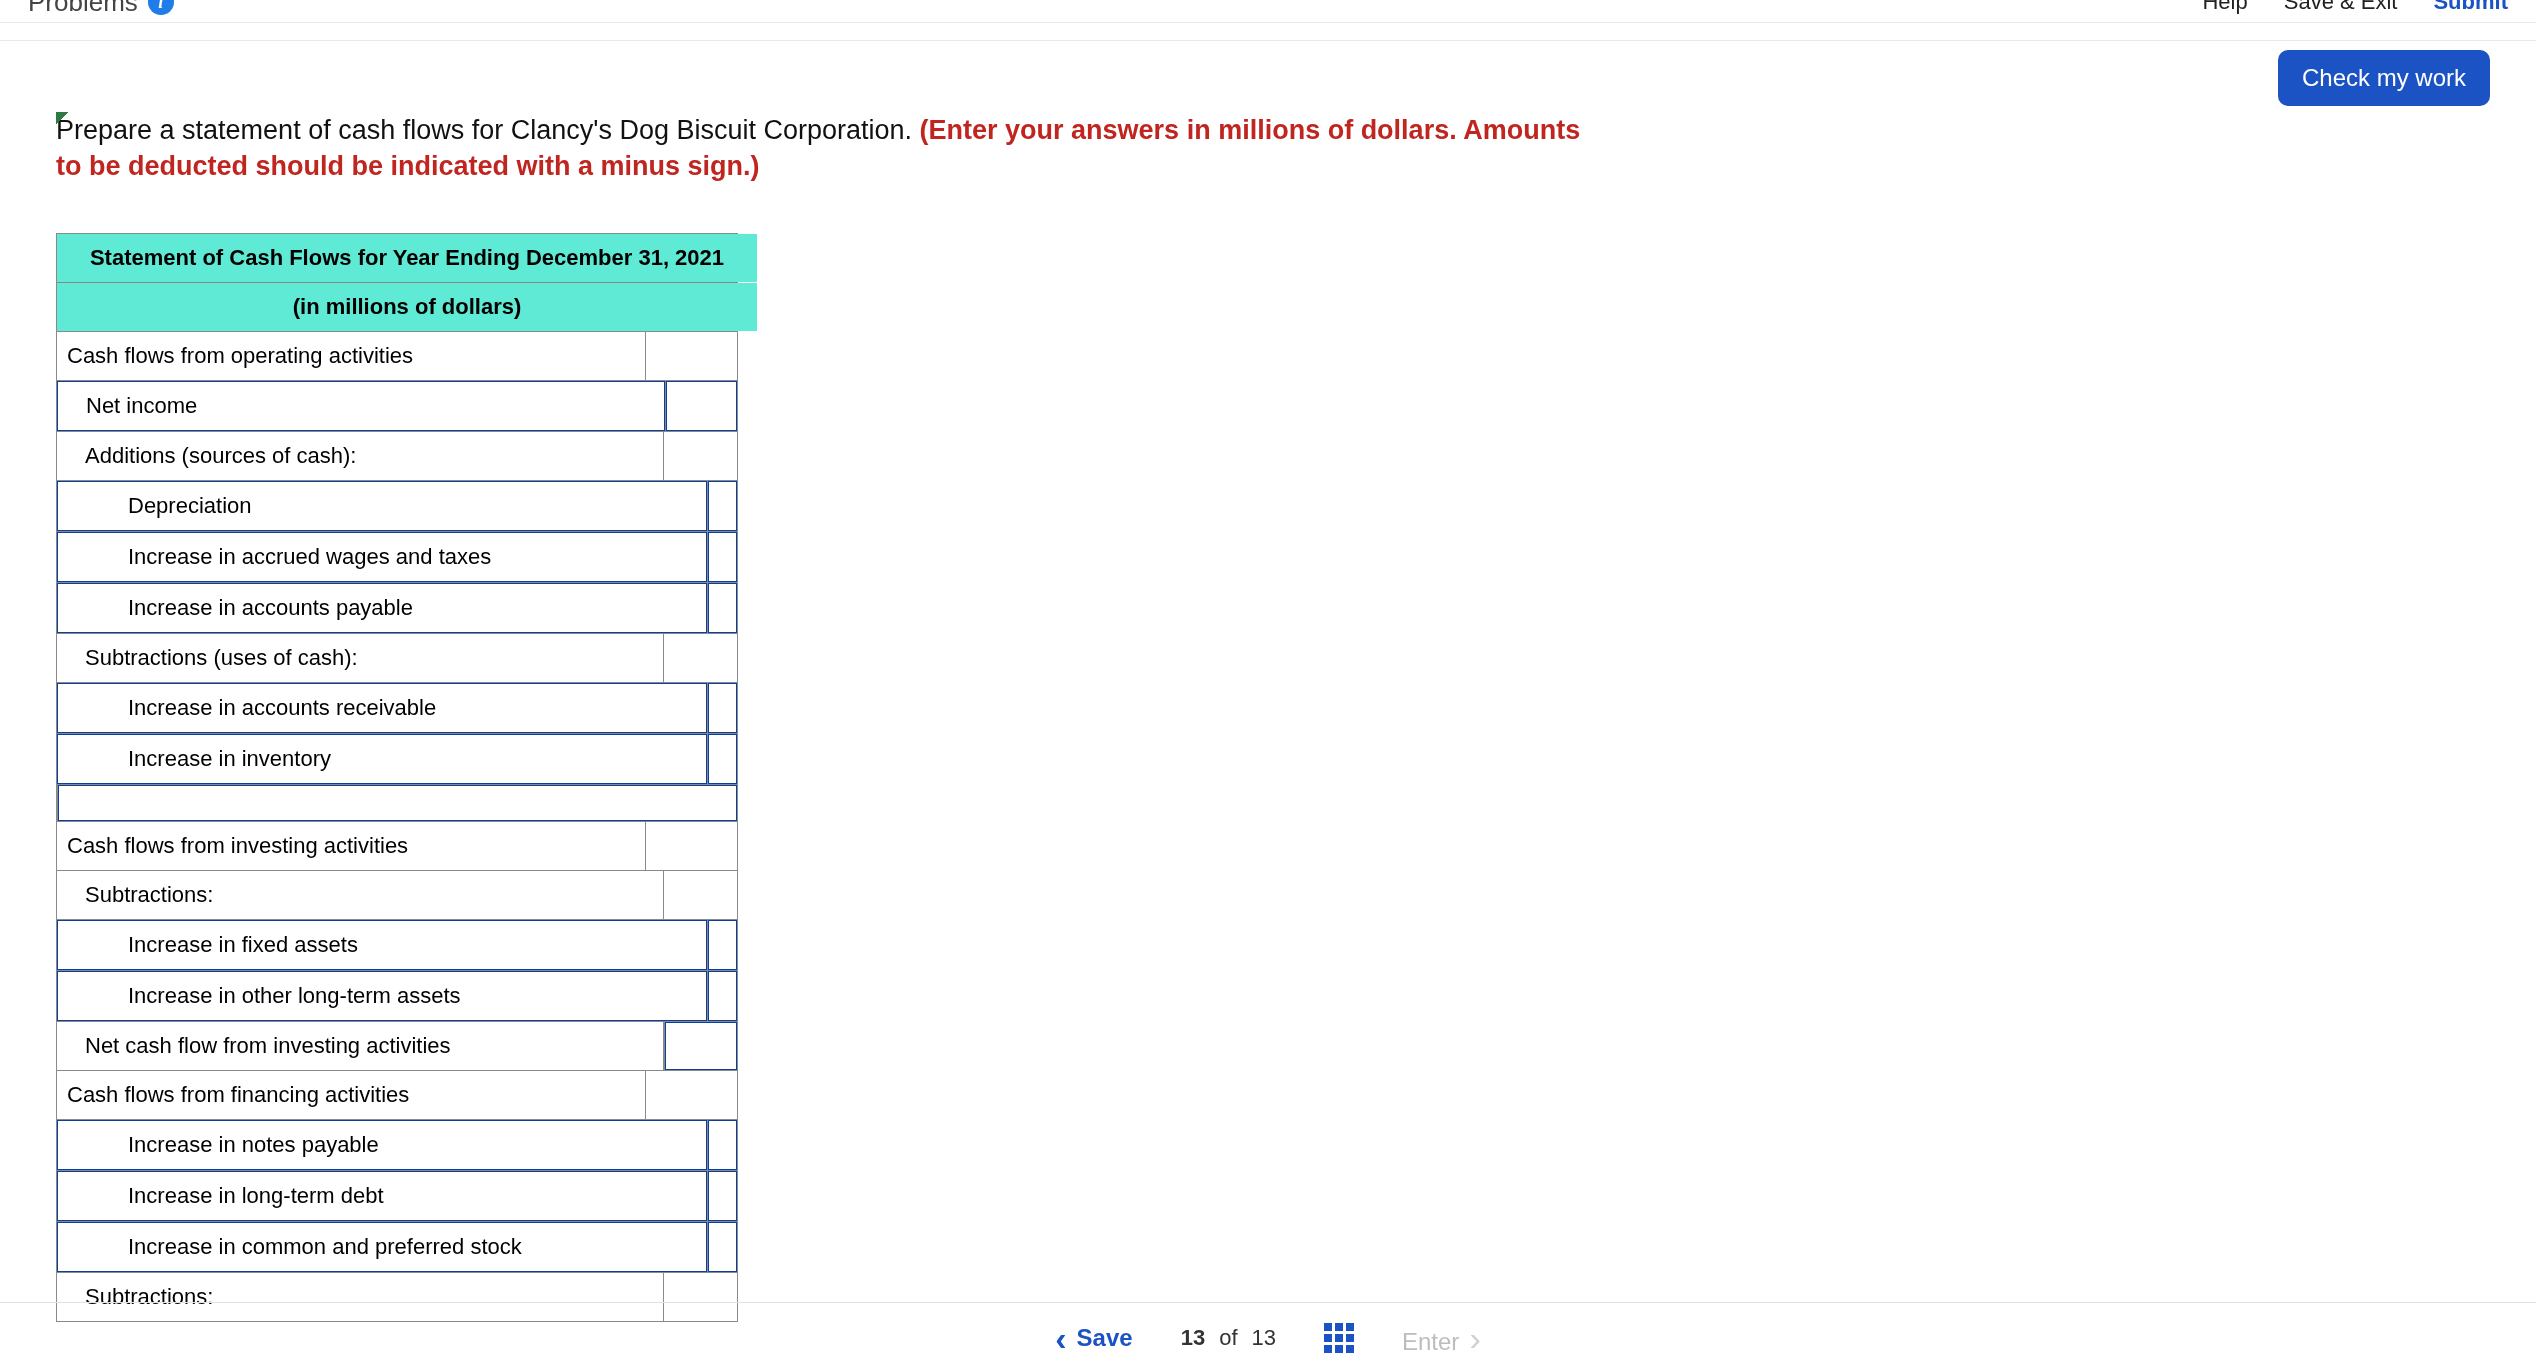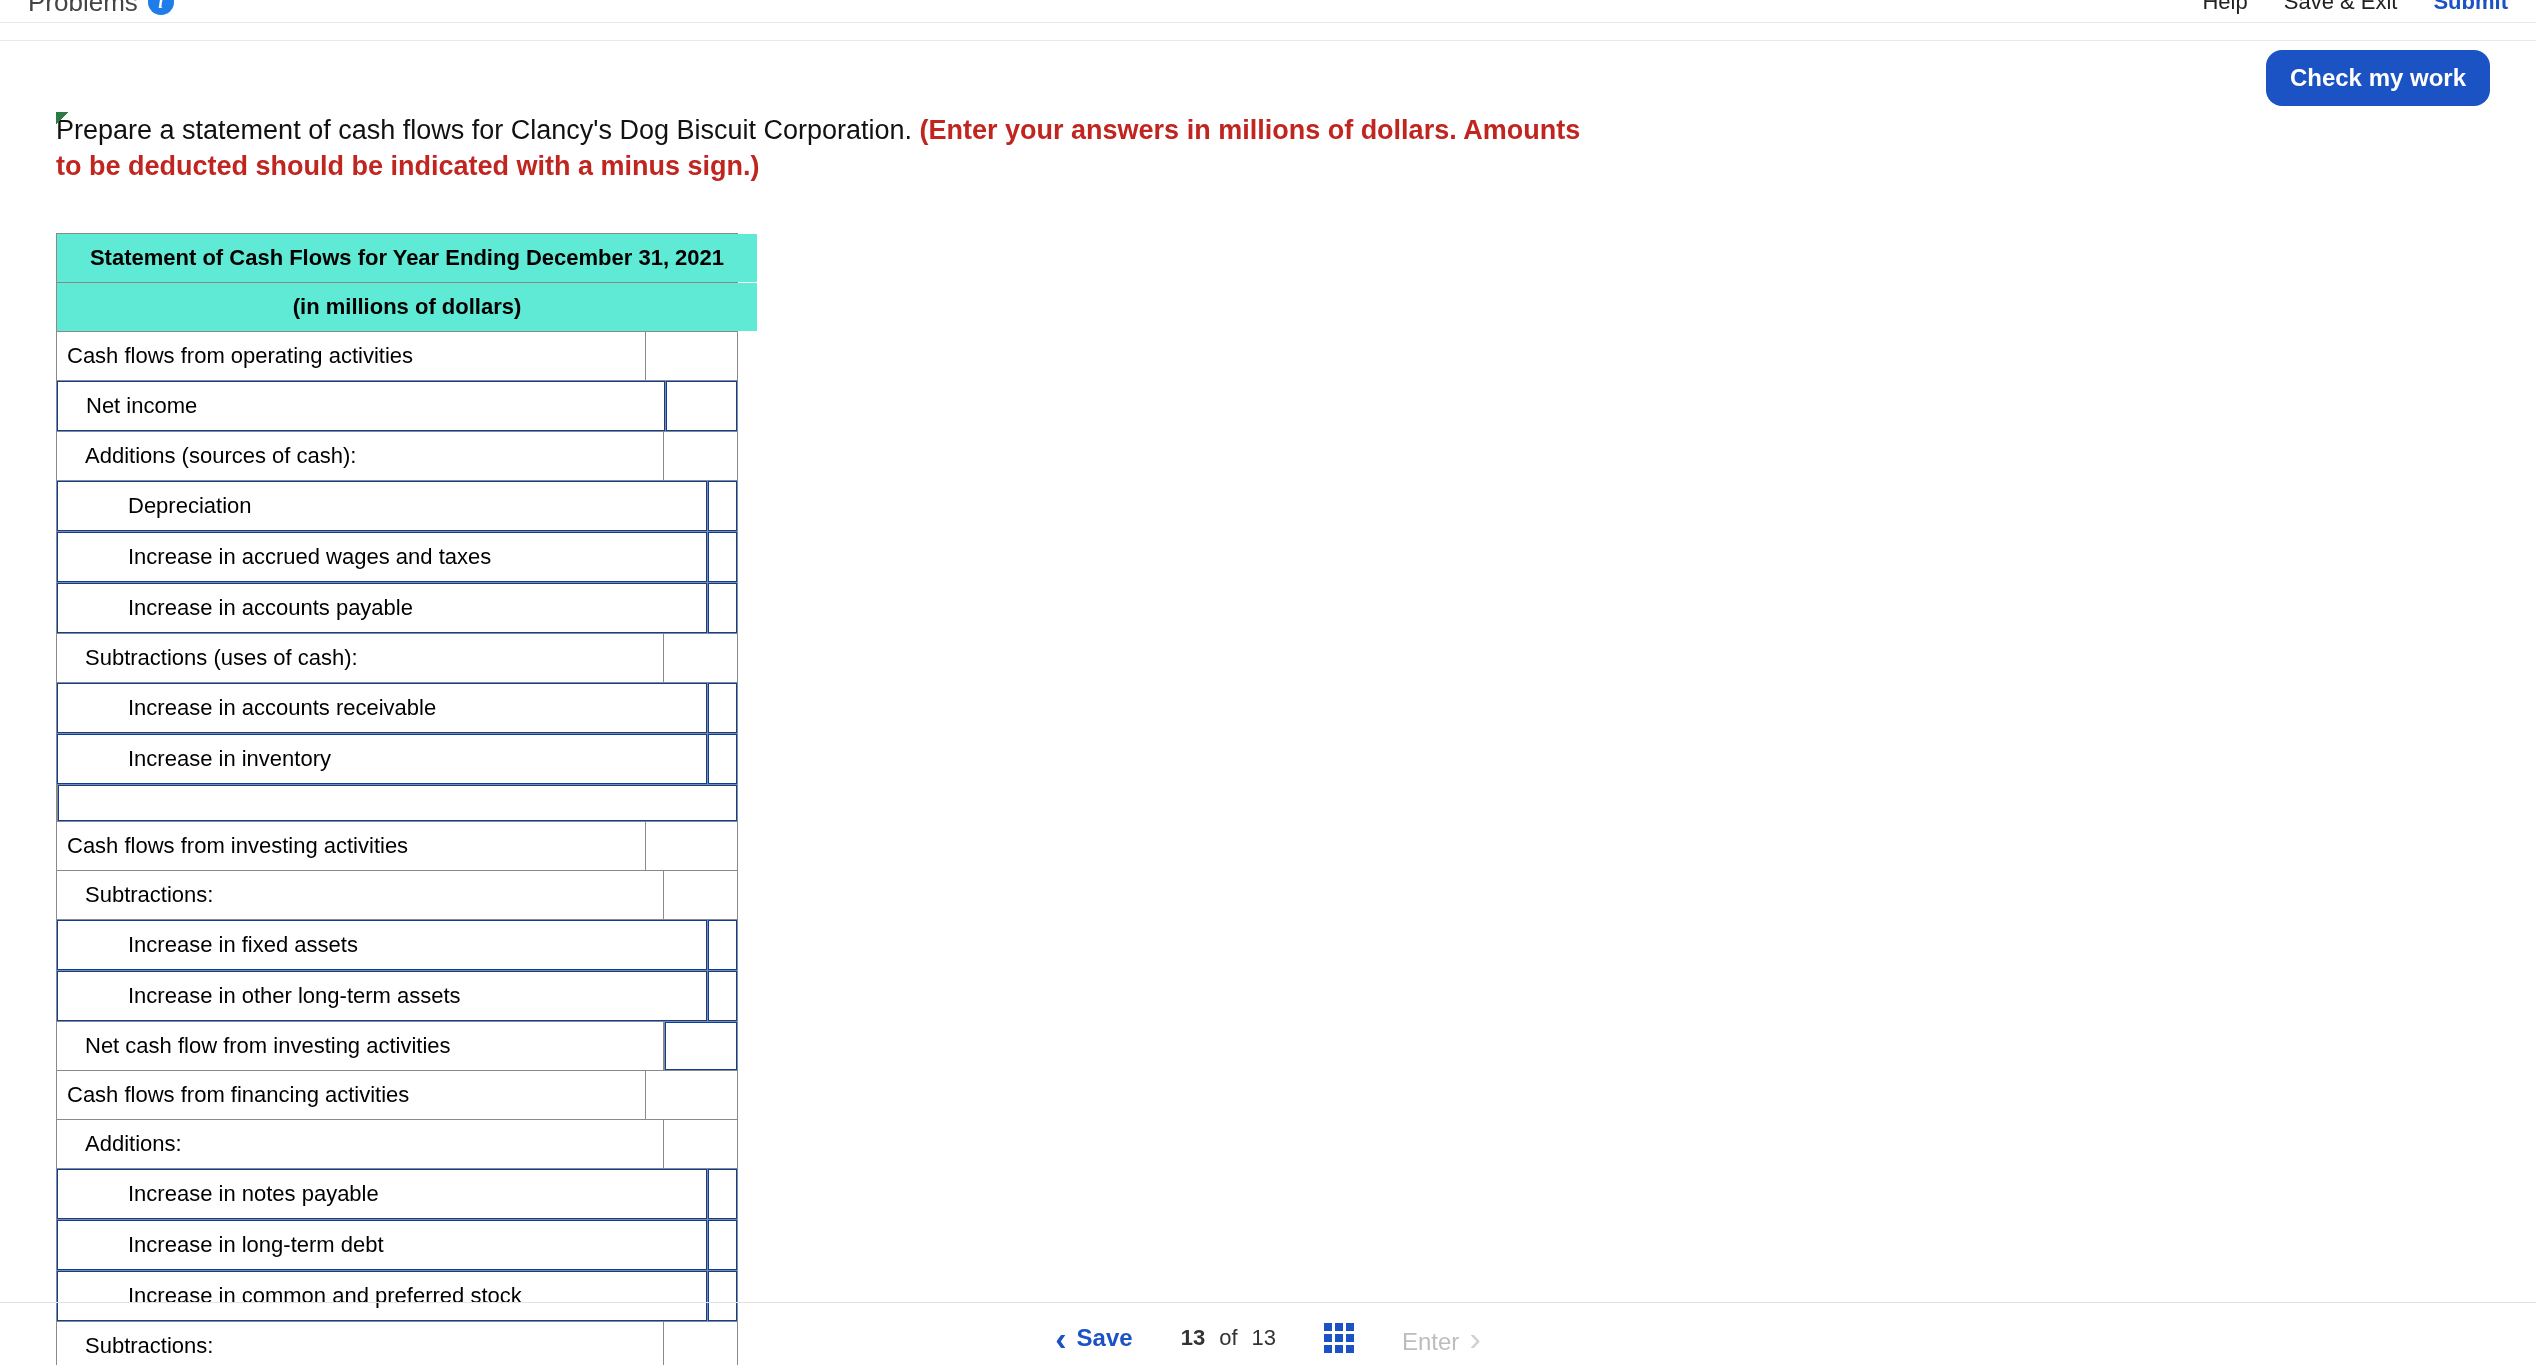--- a/index.html
+++ b/index.html
@@ -17,21 +17,21 @@
   .topbar{position:absolute;top:-24px;left:0;right:0;height:52px;display:flex;align-items:center;justify-content:space-between;padding:0 28px}
   .topbar-left{display:flex;align-items:center;gap:10px;font-size:26px;font-weight:400;color:#444}
   .info-icon{display:inline-flex;width:26px;height:26px;border-radius:50%;background:#1e7de9;color:#fff;align-items:center;justify-content:center;font-style:italic;font-family:Georgia,serif;font-weight:700;font-size:18px}
   .topbar-right{display:flex;gap:36px;font-size:22px;color:#222}
   .topbar-right .submit{color:#1b52c4;font-weight:700}
 
   .divider1{position:absolute;left:0;right:0;top:22px;height:1px;background:#e9eaec}
   .divider2{position:absolute;left:0;right:0;top:40px;height:1px;background:#e9eaec}
 
   .toolbar{position:absolute;top:50px;right:46px}
-  .check-btn{background:var(--blue-btn);color:#fff;border:none;border-radius:16px;padding:14px 24px;font-size:24px;font-weight:700;cursor:pointer}
+  .check-btn{background:var(--blue-btn);color:#fff;border:none;border-radius:10px;padding:14px 24px;font-size:24px;font-weight:400;cursor:pointer}
 
   .content{position:absolute;left:56px;top:112px;right:56px}
   .prompt{font-size:27px;line-height:1.35;color:#111;max-width:1550px}
   .prompt .red{color:var(--red);font-weight:700}
 
   .grid-wrap{margin-top:48px;width:680px;border:1px solid var(--border)}
   .grid-row{display:flex;border-top:1px solid var(--border)}
   .grid-wrap .grid-row:first-child{border-top:none}
   .lbl-cell{flex:0 0 568px;border-right:1px solid var(--border);padding:6px 10px 6px 10px;font-size:22px;display:flex;align-items:center;min-height:36px}
   .val-cell{flex:1;min-height:36px;position:relative}
@@ -179,24 +179,20 @@
         <div class="val-cell editable">
           <span class="flag"></span>
           <input type="text" class="input" style="">
         </div>
       </div>
       <div class="grid-row">
         <div class="lbl-cell bold">Cash flows from financing activities</div>
         <div class="val-cell"></div>
       </div>
       <div class="grid-row">
-        <div class="lbl-cell ind1">Additions:</div>
-        <div class="val-cell"></div>
-      </div>
-      <div class="grid-row">
         <div class="lbl-cell ind2 editable"><span class="flag"></span>Increase in notes payable</div>
         <div class="val-cell editable">
           <span class="flag"></span>
           <input type="text" class="input" style="">
         </div>
       </div>
       <div class="grid-row">
         <div class="lbl-cell ind2 editable"><span class="flag"></span>Increase in long-term debt</div>
         <div class="val-cell editable">
           <span class="flag"></span>

